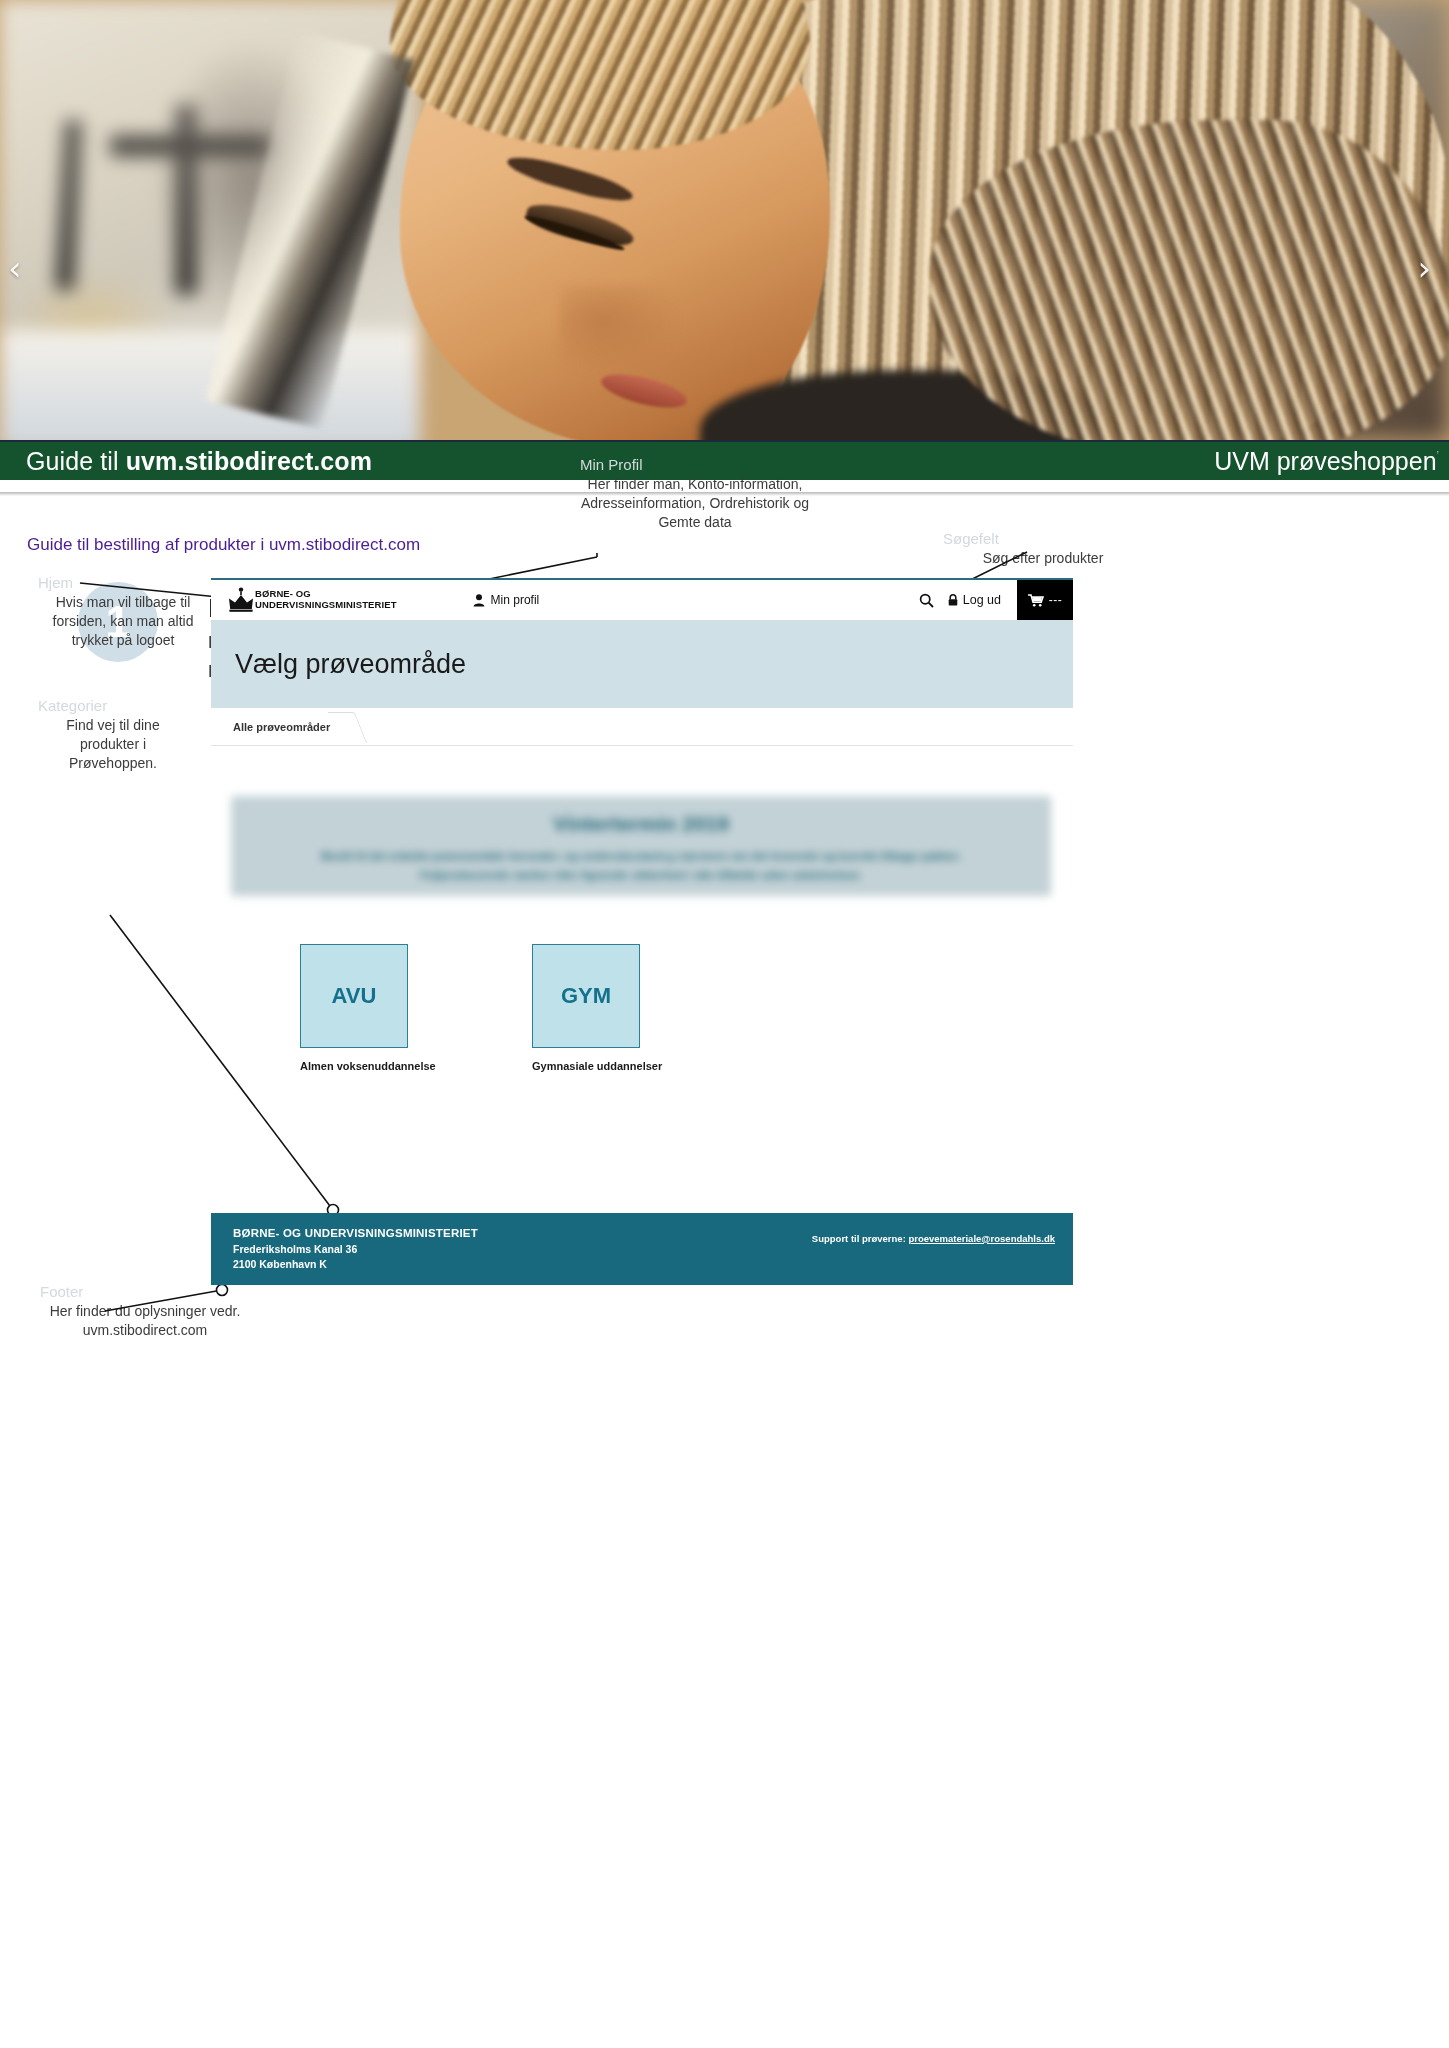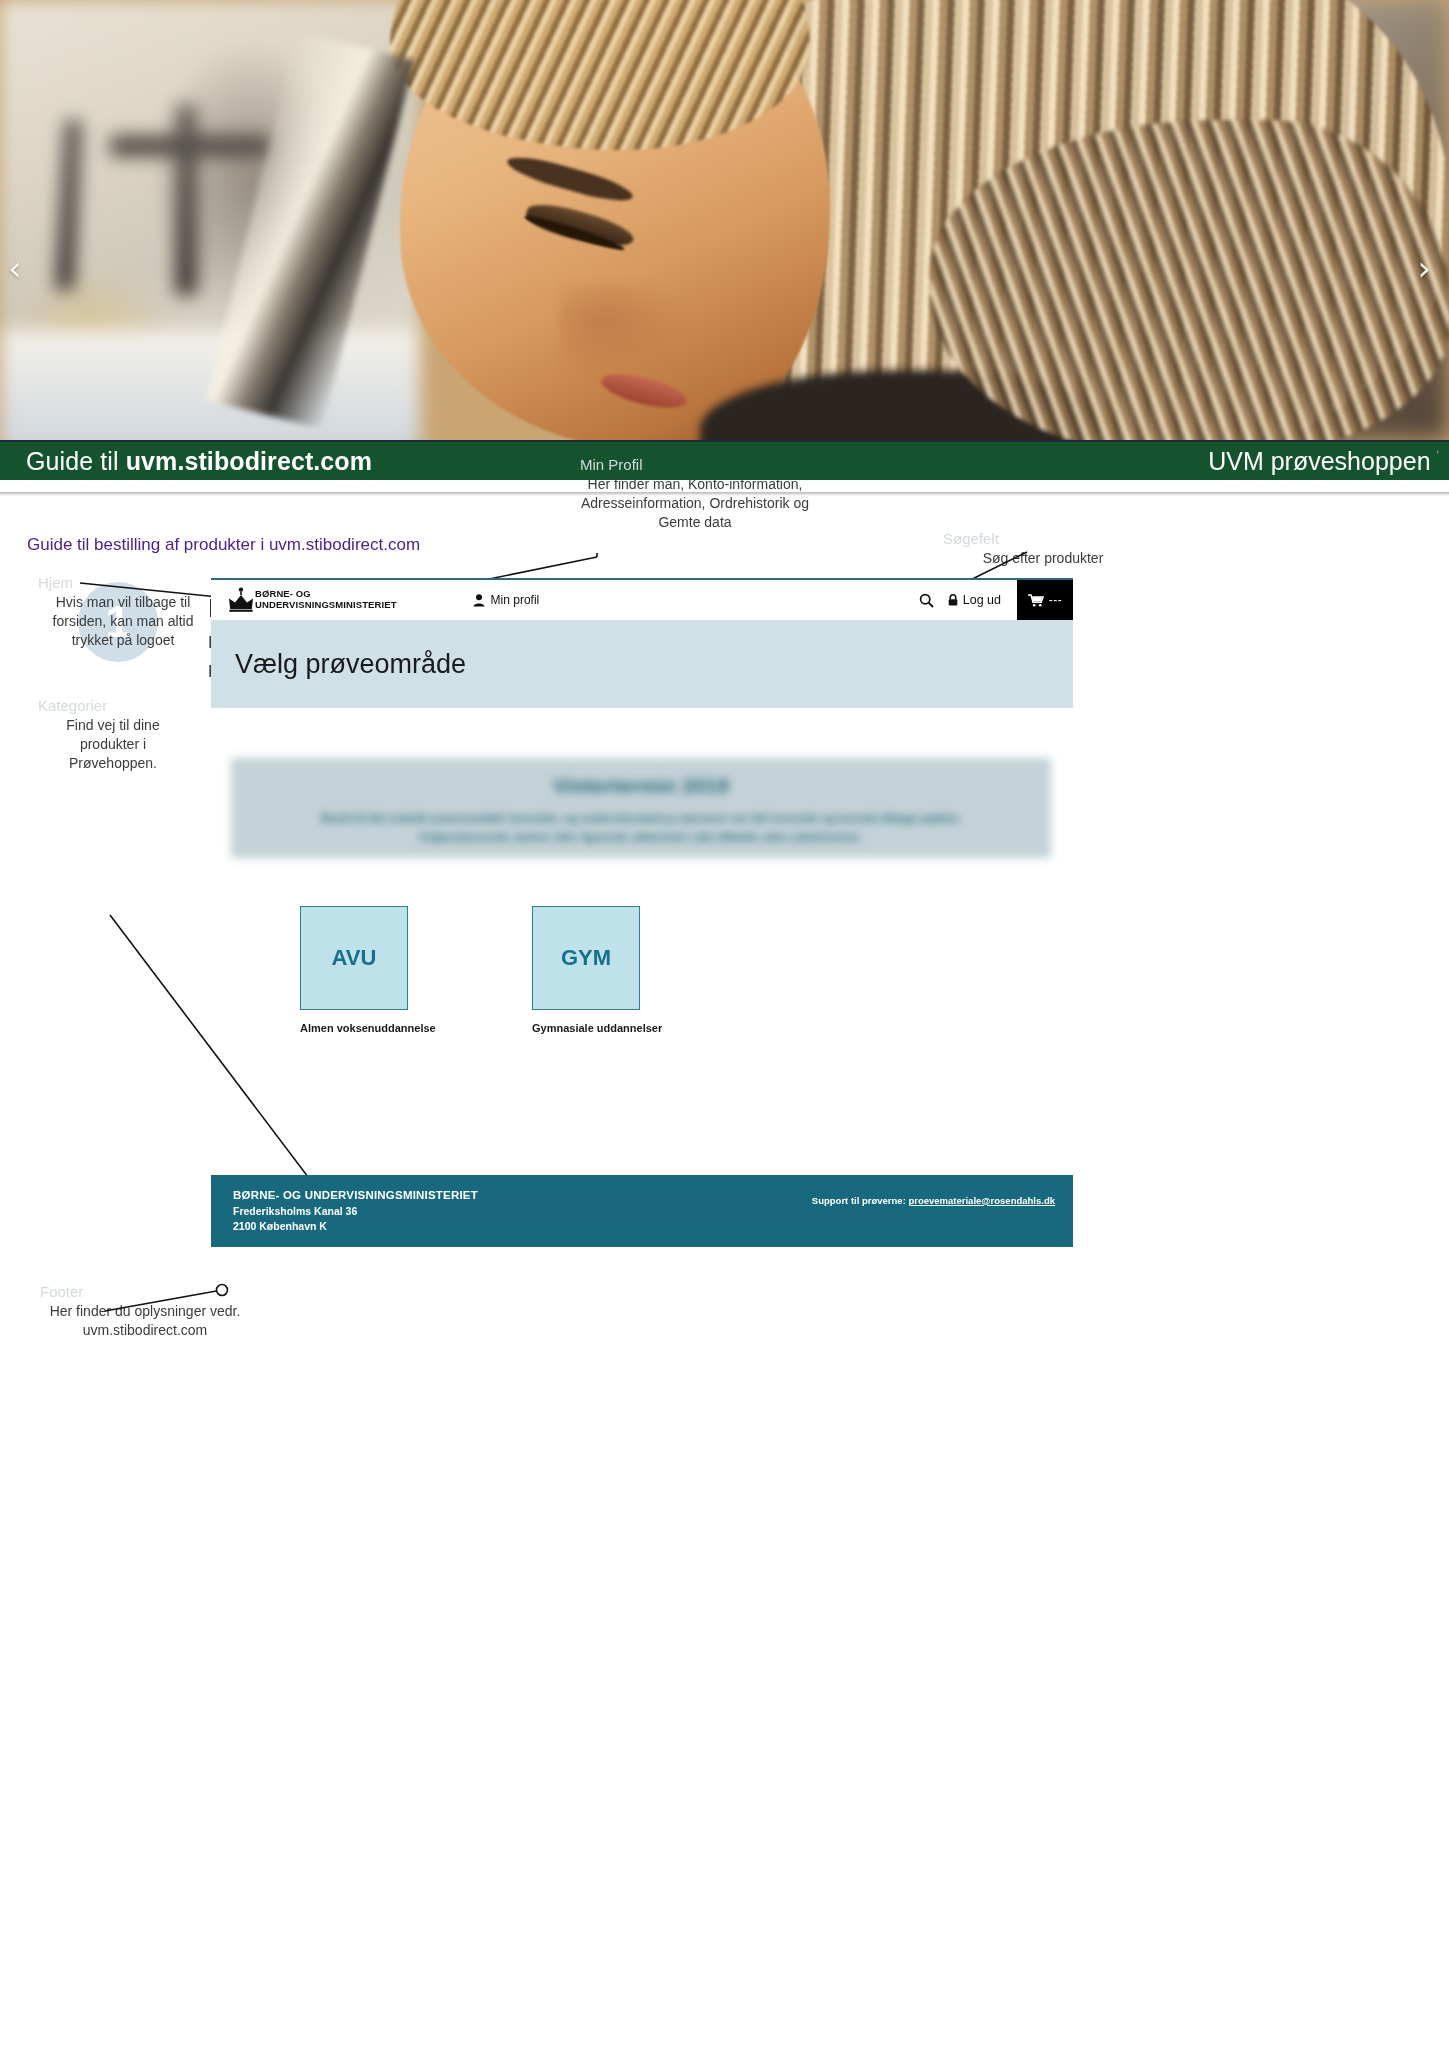--- a/index.html
+++ b/index.html
@@ -130,21 +130,21 @@
     position: absolute; left: 0; top: 440px;
     width: 1449px; height: 40px;
     background: #14532d;
     border-top: 2px solid #1b2a3a;
     display: flex; align-items: center; justify-content: space-between;
     padding: 0 10px 0 26px;
   }
   .titlebar-left { color: #fff; font-size: 25px; letter-spacing: .1px; }
   .titlebar-left b { font-weight: 700; }
   .titlebar-right {
-    color: #fff; font-size: 25px; display: flex; align-items: flex-start; gap: 6px;
+    color: #fff; font-size: 25px; display: flex; align-items: flex-start; gap: 0;
   }
   .titlebar-right .tick { font-size: 11px; color: #bdbdbd; margin-top: 2px; }
   .titlebar-shadow {
     position: absolute; left: 0; top: 492px; width: 1449px; height: 4px;
     background: linear-gradient(180deg, rgba(0,0,0,.28), rgba(0,0,0,0));
   }
 
   
   .subtitle {
     position: absolute; left: 27px; top: 535px;
@@ -408,20 +408,23 @@
         </svg>
         <span class="cart-count">---</span>
       </div>
     </div>
   </div>
 
   <div class="site-banner">
     <h1>Vælg prøveområde</h1>
   </div>
 
+  <div class="breadcrumb">
+    <div class="crumb">Alle prøveområder</div>
+  </div>
 
   <div class="promo">
     <div class="promo-title">Vintertermin 2019</div>
     <div class="promo-l1">Bestil til det enkelte prøveområde herunder, og unders&amp;oslash;g nærmere om det leverede og korrekt tilbage pakker.</div>
     <div class="promo-l2">Fejlproducerede værker eller lignende sikkerhed i alle tilfælde uden udskrivelser.</div>
   </div>
 
   <div class="tiles">
     <div class="tile-wrap">
       <div class="tile">

